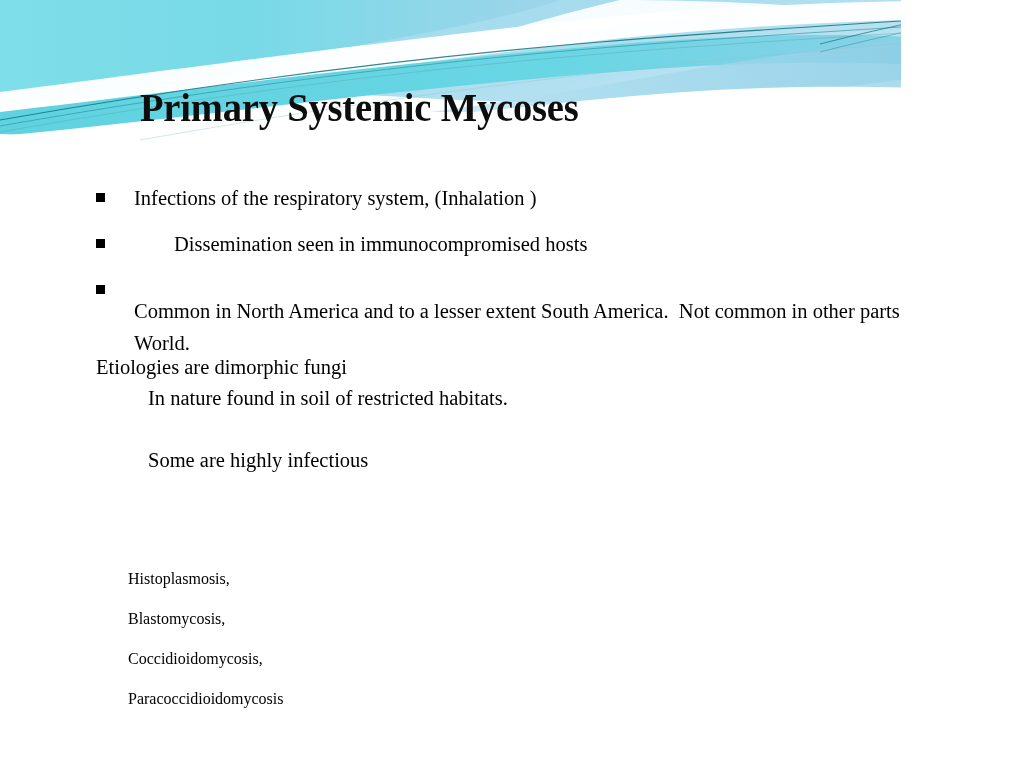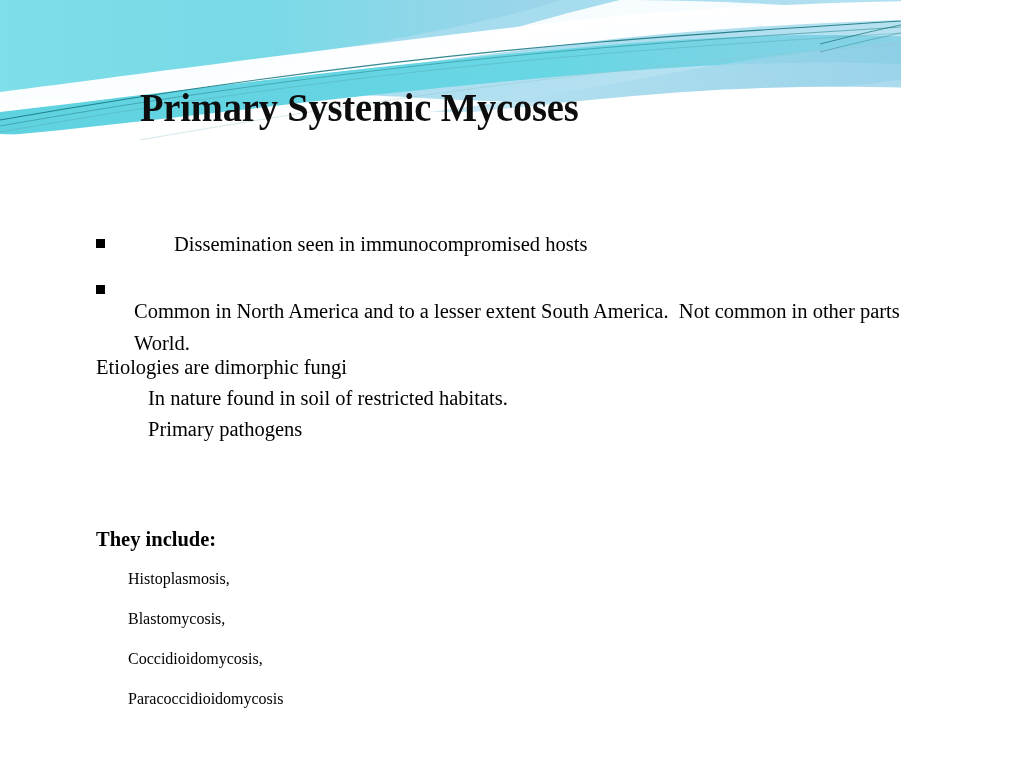--- a/index.html
+++ b/index.html
@@ -185,37 +185,40 @@
       <path d="M1024,10 C960,20 890,34 820,52" fill="none" stroke="#2f8f96" stroke-width="0.8" opacity="0.65"></path>
 
       <path d="M620,0 C700,0 800,4 900,14 C820,10 720,12 640,22 C560,32 470,48 400,60 C480,38 560,14 620,0 Z" fill="#ffffff" opacity="0.9"></path>
     </svg>
   </div>
 
   <div id="title">Primary Systemic Mycoses</div>
 
   <div id="body-content">
 
+    <div class="bullet-row" id="bullet-1">
+      <span class="bullet-marker"></span>
+      <span class="bullet-text">Infections of the respiratory system, (Inhalation )</span>
+    </div>
 
     <div class="bullet-row" id="bullet-2">
       <span class="bullet-marker"></span>
       <span class="bullet-text">Dissemination seen in immunocompromised hosts</span>
     </div>
 
     <div class="bullet-row" id="bullet-3">
       <span class="bullet-marker"></span>
       <span class="bullet-text">Common in North America and to a lesser extent South America.  Not common in other parts of the World.</span>
     </div>
 
     <div id="etiologies-heading">Etiologies are dimorphic fungi</div>
 
     <div class="etiologies-sub" id="etiologies-sub-0">In nature found in soil of restricted habitats.</div>
-    <div class="etiologies-sub" id="etiologies-sub-1">Primary pathogens</div>
-
-    <div id="include-heading">They include:</div>
+    <div class="etiologies-sub" id="etiologies-sub-2">Some are highly infectious</div>
+
 
     <div class="include-item" id="include-item-0">Histoplasmosis,</div>
     <div class="include-item" id="include-item-1">Blastomycosis,</div>
     <div class="include-item" id="include-item-2">Coccidioidomycosis,</div>
     <div class="include-item" id="include-item-3">Paracoccidioidomycosis</div>
 
   </div>
 </div>
 
 </body></html>

